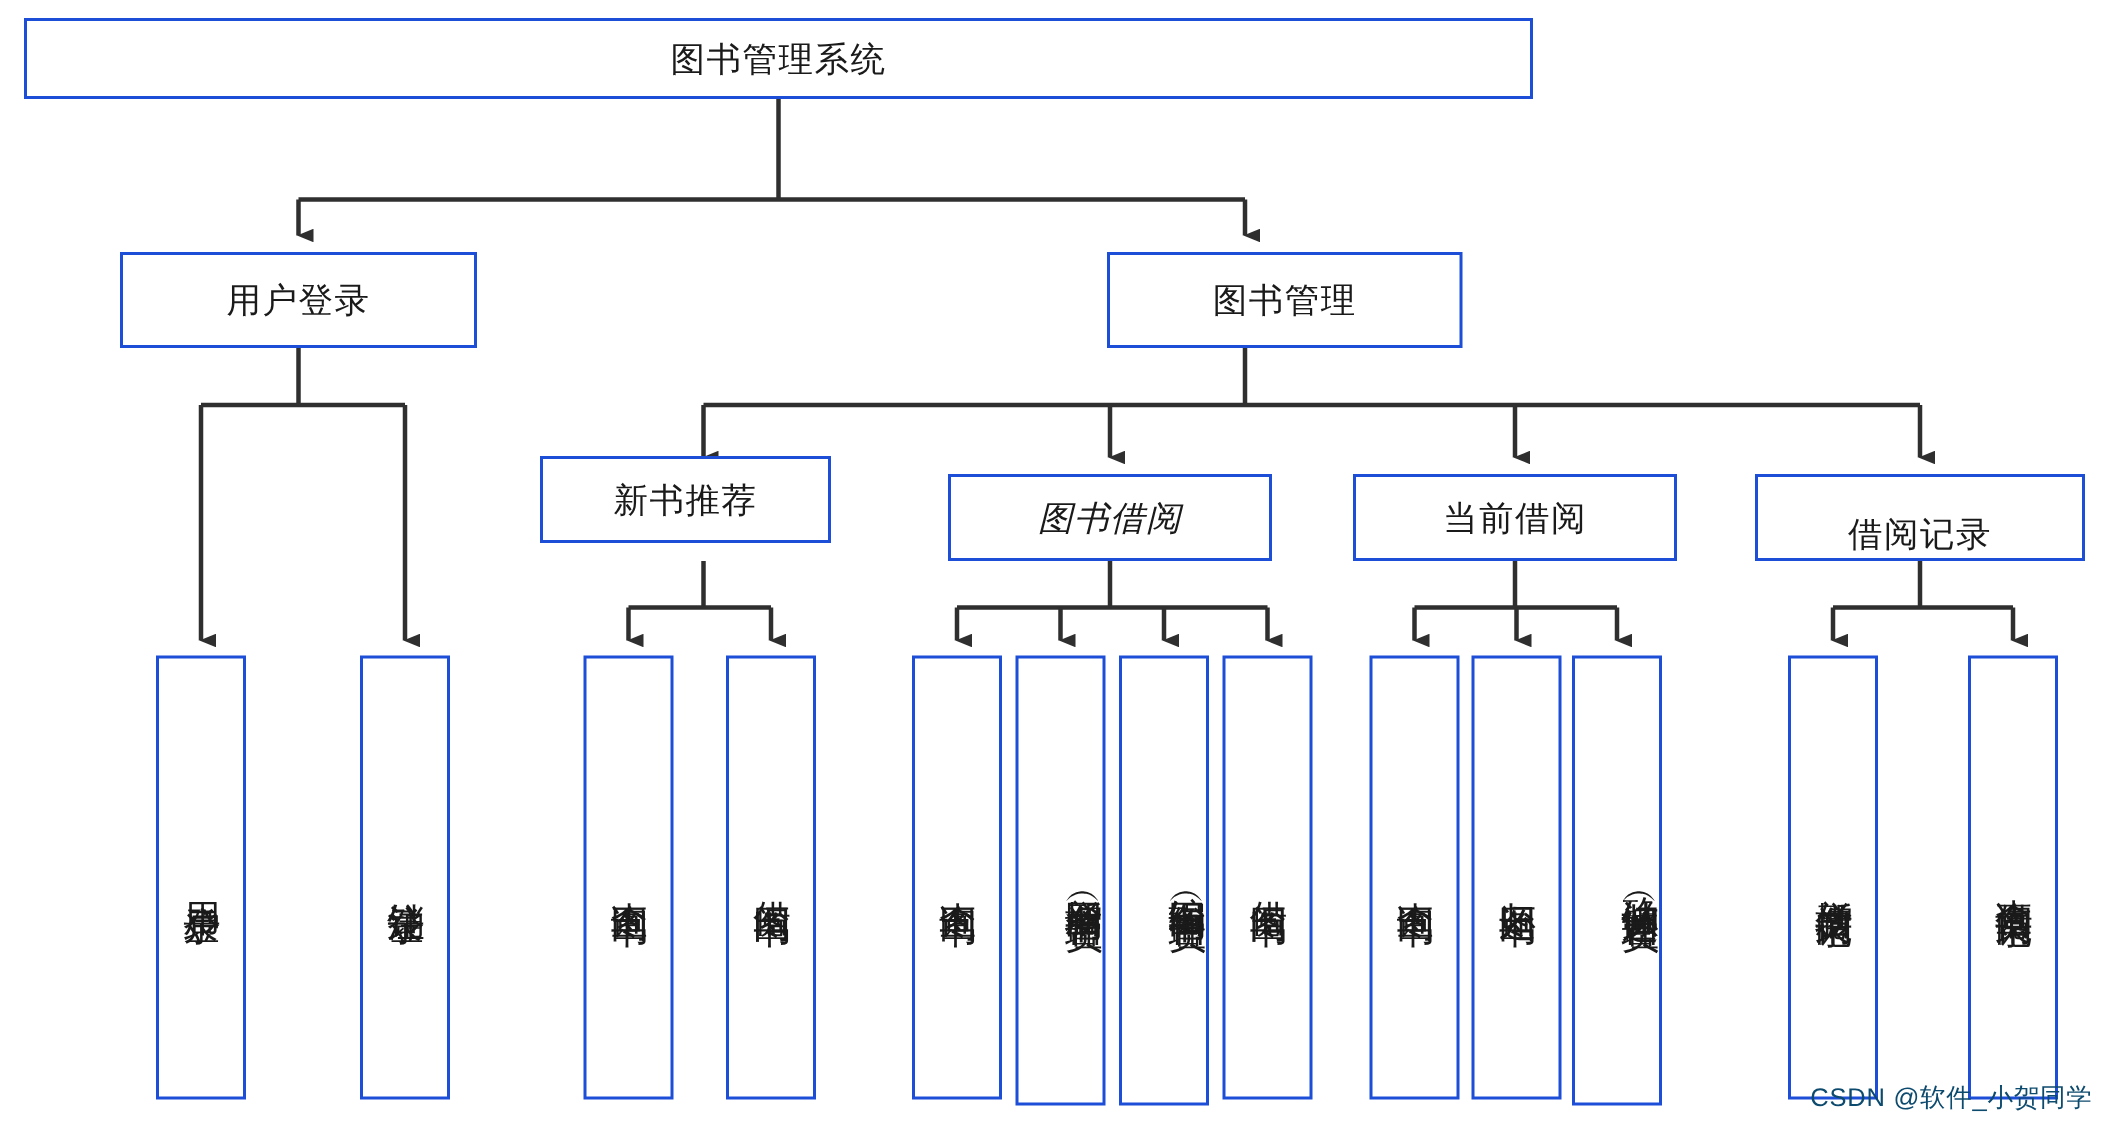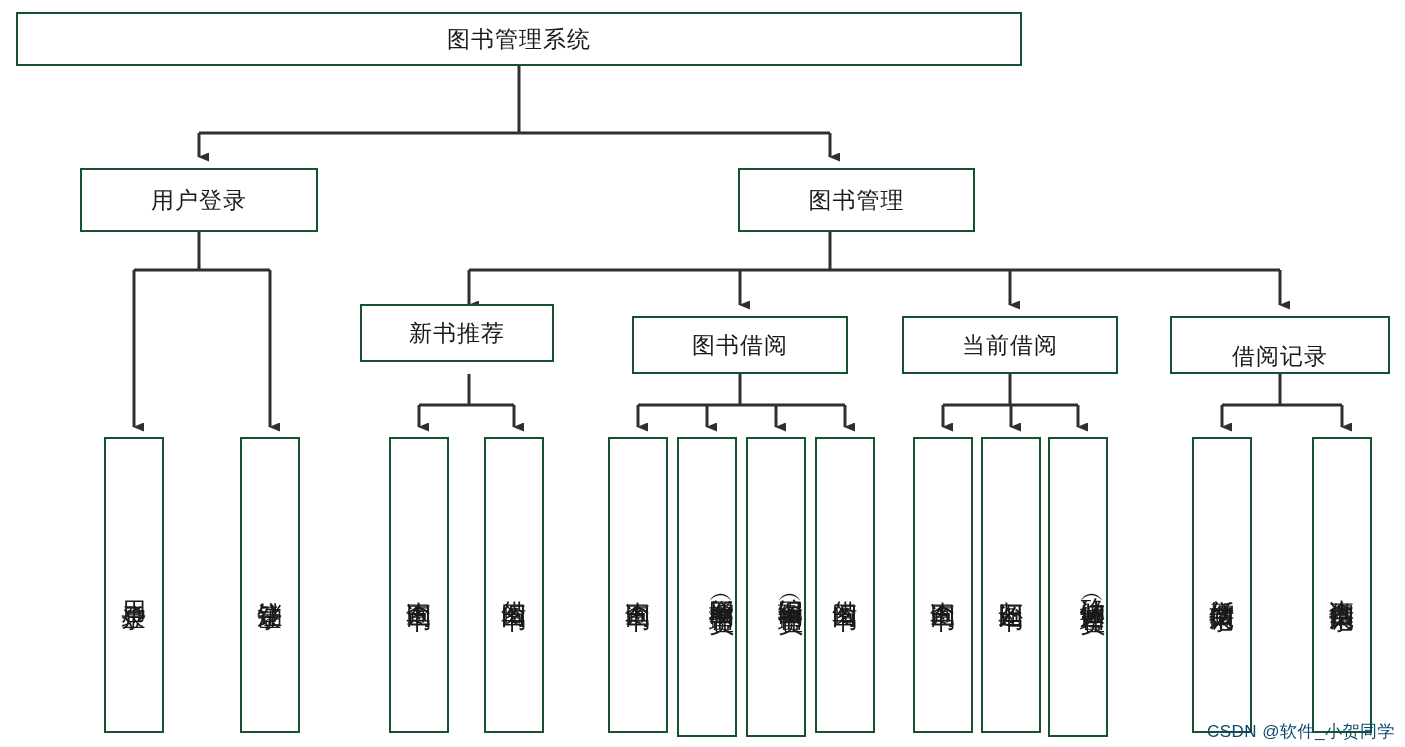--- a/index.html
+++ b/index.html
@@ -21,21 +21,21 @@
     position: absolute;
     left: 0;
     top: 0;
     width: 1405px;
     height: 747px;
     pointer-events: none;
   }
   .node {
     position: absolute;
     box-sizing: border-box;
-    border: 2px solid #14532d;
+    border: 2px solid #1d4ed8;
     background: #ffffff;
     display: flex;
     align-items: center;
     justify-content: center;
     color: #1a1a1a;
   }
   .node.horiz {
     font-size: 23px;
     letter-spacing: 1px;
   }
@@ -126,21 +126,21 @@
   <div class="node horiz" style="left:80px; top:168px; width:238px; height:64px;">
     <span>用户登录</span>
   </div>
   <div class="node horiz" style="left:738px; top:168px; width:237px; height:64px;">
     <span>图书管理</span>
   </div>
 
   <div class="node horiz" style="left:360px; top:304px; width:194px; height:58px;">
     <span>新书推荐</span>
   </div>
-  <div class="node horiz" style="left:632px; top:316px; width:216px; height:58px;">
+  <div class="node horiz" style="left:632px; top:316px; width:216px; height:58px;font-style:italic;">
     <span>图书借阅</span>
   </div>
   <div class="node horiz" style="left:902px; top:316px; width:216px; height:58px;">
     <span>当前借阅</span>
   </div>
   <div class="node horiz" style="left:1170px; top:316px; width:220px; height:58px;align-items:flex-end;">
     <span>借阅记录</span>
   </div>
 
   <div class="node vert" style="left:104px; top:437px; width:60px; height:296px;">

